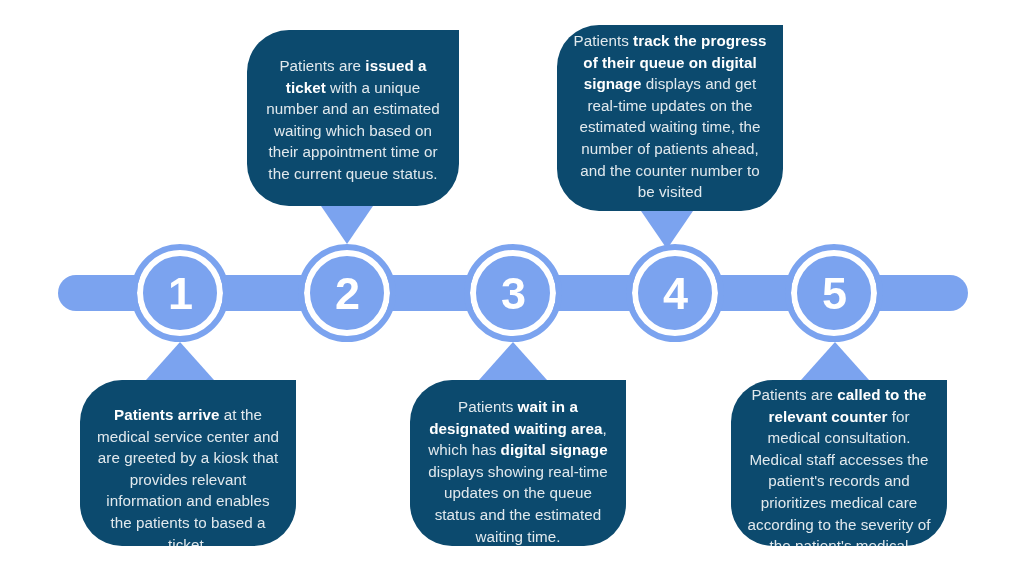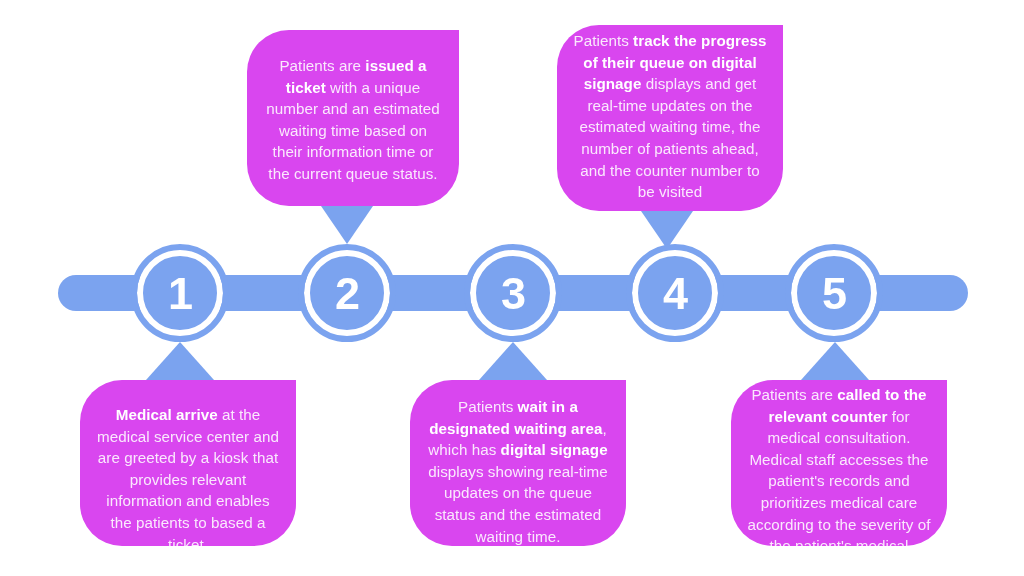--- a/index.html
+++ b/index.html
@@ -64,21 +64,21 @@
     color: #ffffff;
     font-size: 45px;
     font-weight: bold;
     line-height: 1;
     letter-spacing: -1px;
   }
 
   
   .callout {
     position: absolute;
-    background: #d946ef;
+    background: #0c4a6e;
     box-sizing: border-box;
     color: rgba(255,255,255,0.88);
     font-size: 15.2px;
     line-height: 21.6px;
     text-align: center;
     letter-spacing: 0.05px;
   }
   .callout .txt {
     display: block;
     padding: 0 16px;
@@ -135,25 +135,25 @@
 </style>
 </head>
 <body>
 
 <div id="infographic">
 
   <div class="timeline-bar"></div>
 
   <div class="tail pointing-up" id="tail-1"></div>
   <div class="callout down" id="callout-1">
-    <span class="txt"><b>Medical arrive</b><span> at the medical service center and are greeted by a kiosk that provides relevant information and enables the patients to based a ticket.</span></span>
+    <span class="txt"><b>Patients arrive</b><span> at the medical service center and are greeted by a kiosk that provides relevant information and enables the patients to based a ticket.</span></span>
   </div>
 
   <div class="callout up" id="callout-2">
-    <span class="txt"><span>Patients are </span><b>issued a ticket</b><span> with a unique number and an estimated waiting time based on their information time or the current queue status.</span></span>
+    <span class="txt"><span>Patients are </span><b>issued a ticket</b><span> with a unique number and an estimated waiting which based on their appointment time or the current queue status.</span></span>
   </div>
   <div class="tail pointing-down" id="tail-2"></div>
 
   <div class="tail pointing-up" id="tail-3"></div>
   <div class="callout down" id="callout-3">
     <span class="txt"><span>Patients </span><b>wait in a designated waiting area</b><span>, which has </span><b>digital signage</b><span> displays showing real-time updates on the queue status and the estimated waiting time.</span></span>
   </div>
 
   <div class="callout up" id="callout-4">
     <span class="txt"><span>Patients </span><b>track the progress of their queue on digital signage</b><span> displays and get real-time updates on the estimated waiting time, the number of patients ahead, and the counter number to be visited</span></span>

